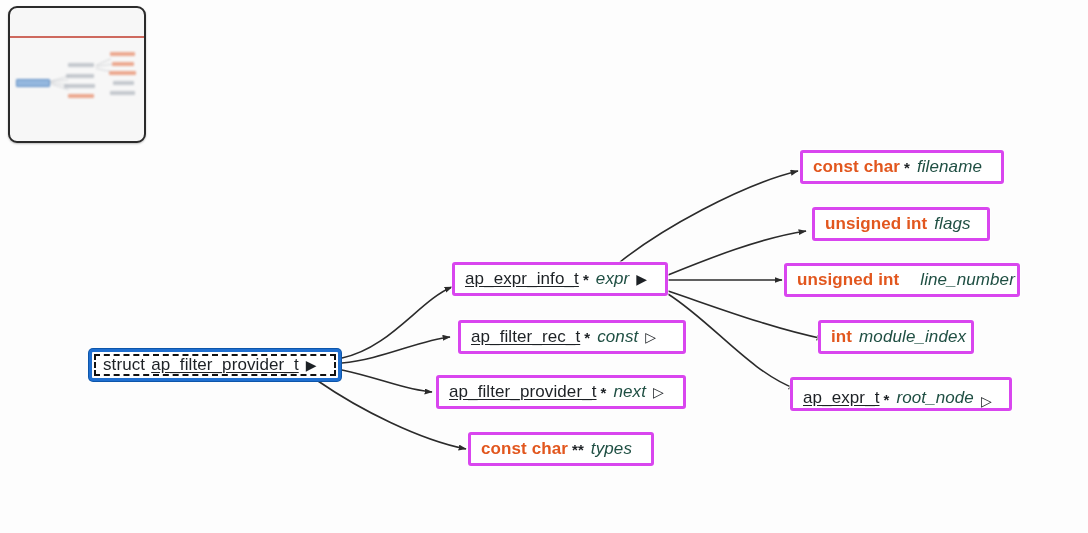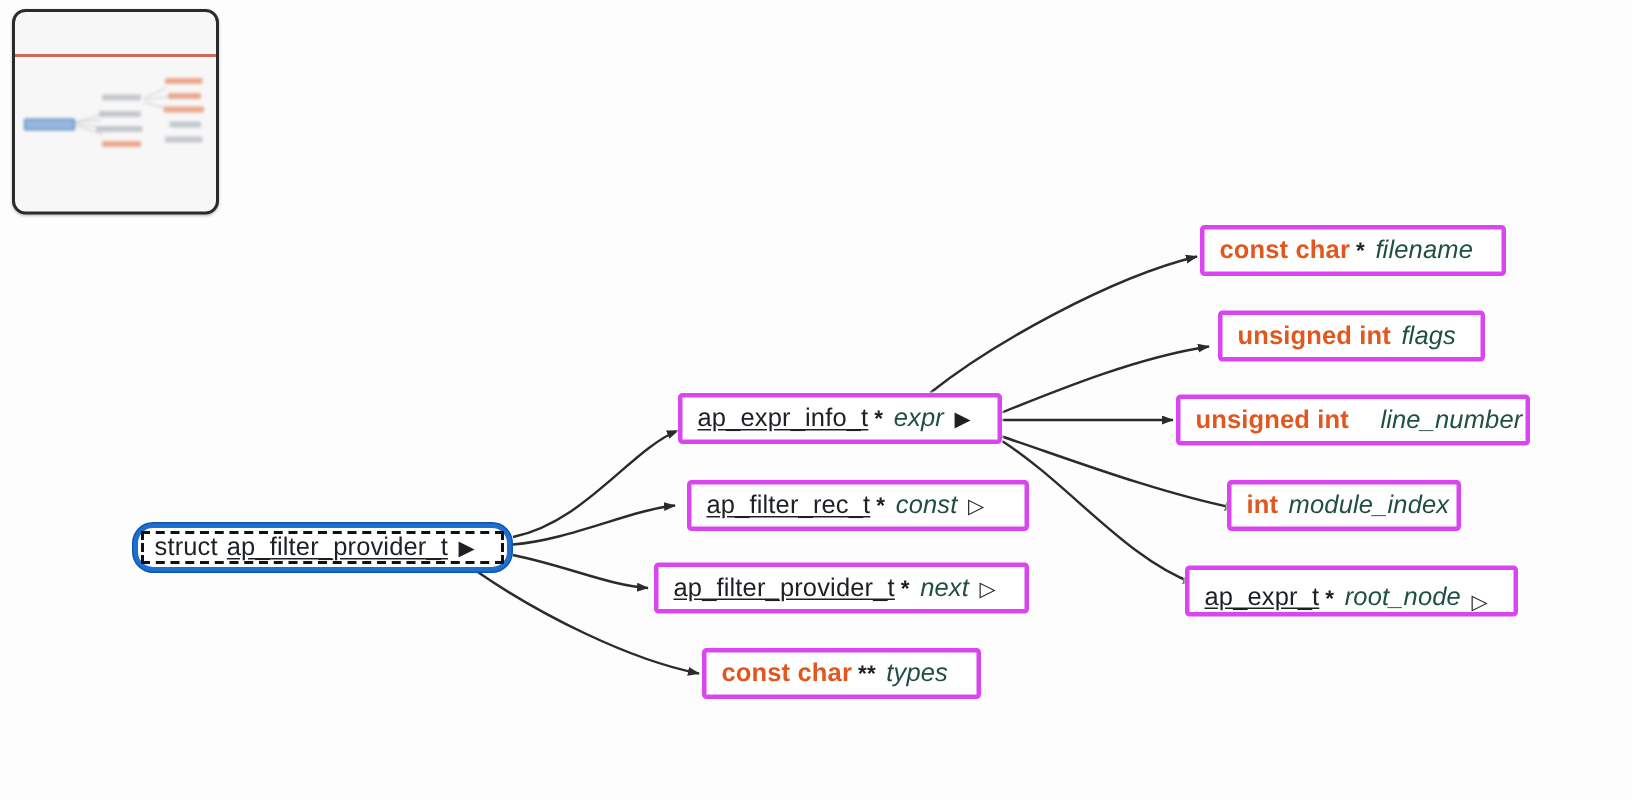--- a/index.html
+++ b/index.html
@@ -186,21 +186,21 @@
       <path d="M318,381 C360,410 420,440 466,449"></path>
 
       <path d="M620,262 C660,230 740,185 798,171"></path>
       <path d="M668,275 C710,258 760,238 806,231"></path>
       <path d="M668,280 L782,280"></path>
       <path d="M668,291 C710,305 770,328 824,339"></path>
       <path d="M668,294 C712,322 750,372 796,389"></path>
     </g>
   </svg>
 
-  <div class="node selected" style="left:89px; top:349px; width:252px;border-radius:13px;">
+  <div class="node selected" style="left:89px; top:349px; width:252px;">
     <span class="focus-ring"></span>
     <span class="inner">
       <span class="tname" style="text-decoration:none;color:#1d2125;">struct</span>
       <span class="tname" style="margin-left:6px;">ap_filter_provider_t</span>
       <span class="tri">▶</span>
     </span>
   </div>
 
   <div class="node" style="left:452px; top:262px; width:216px;">
     <span class="tname">ap_expr_info_t</span>

